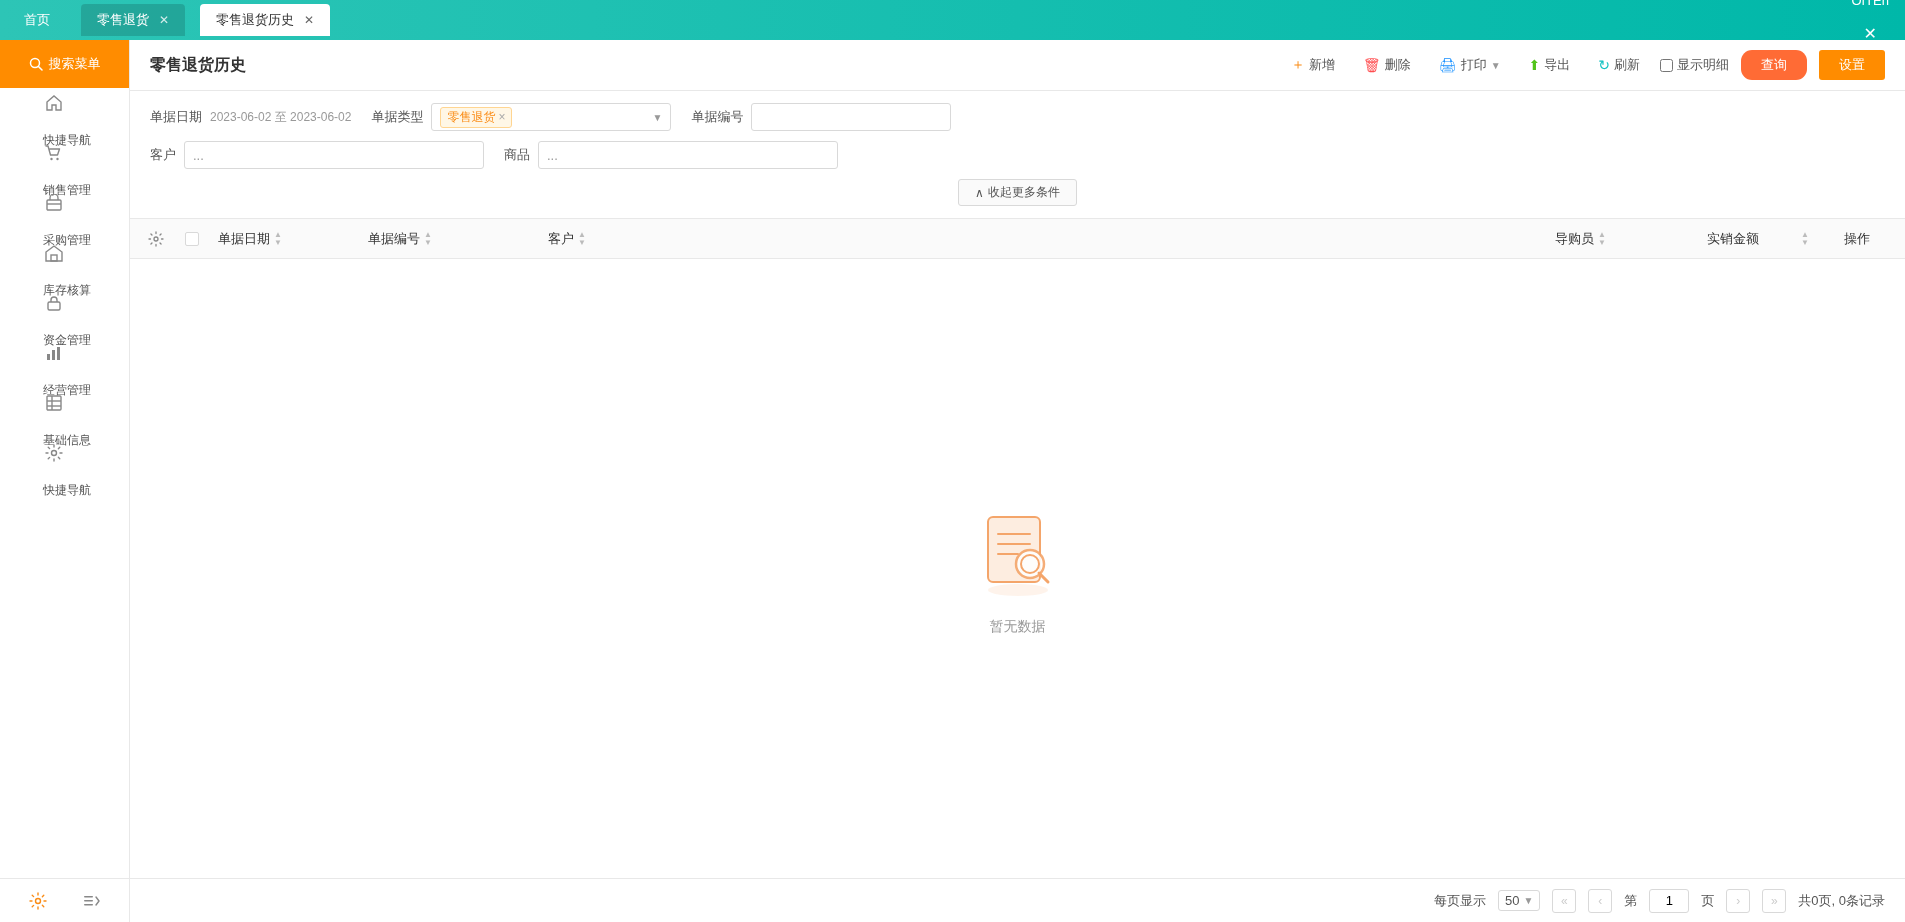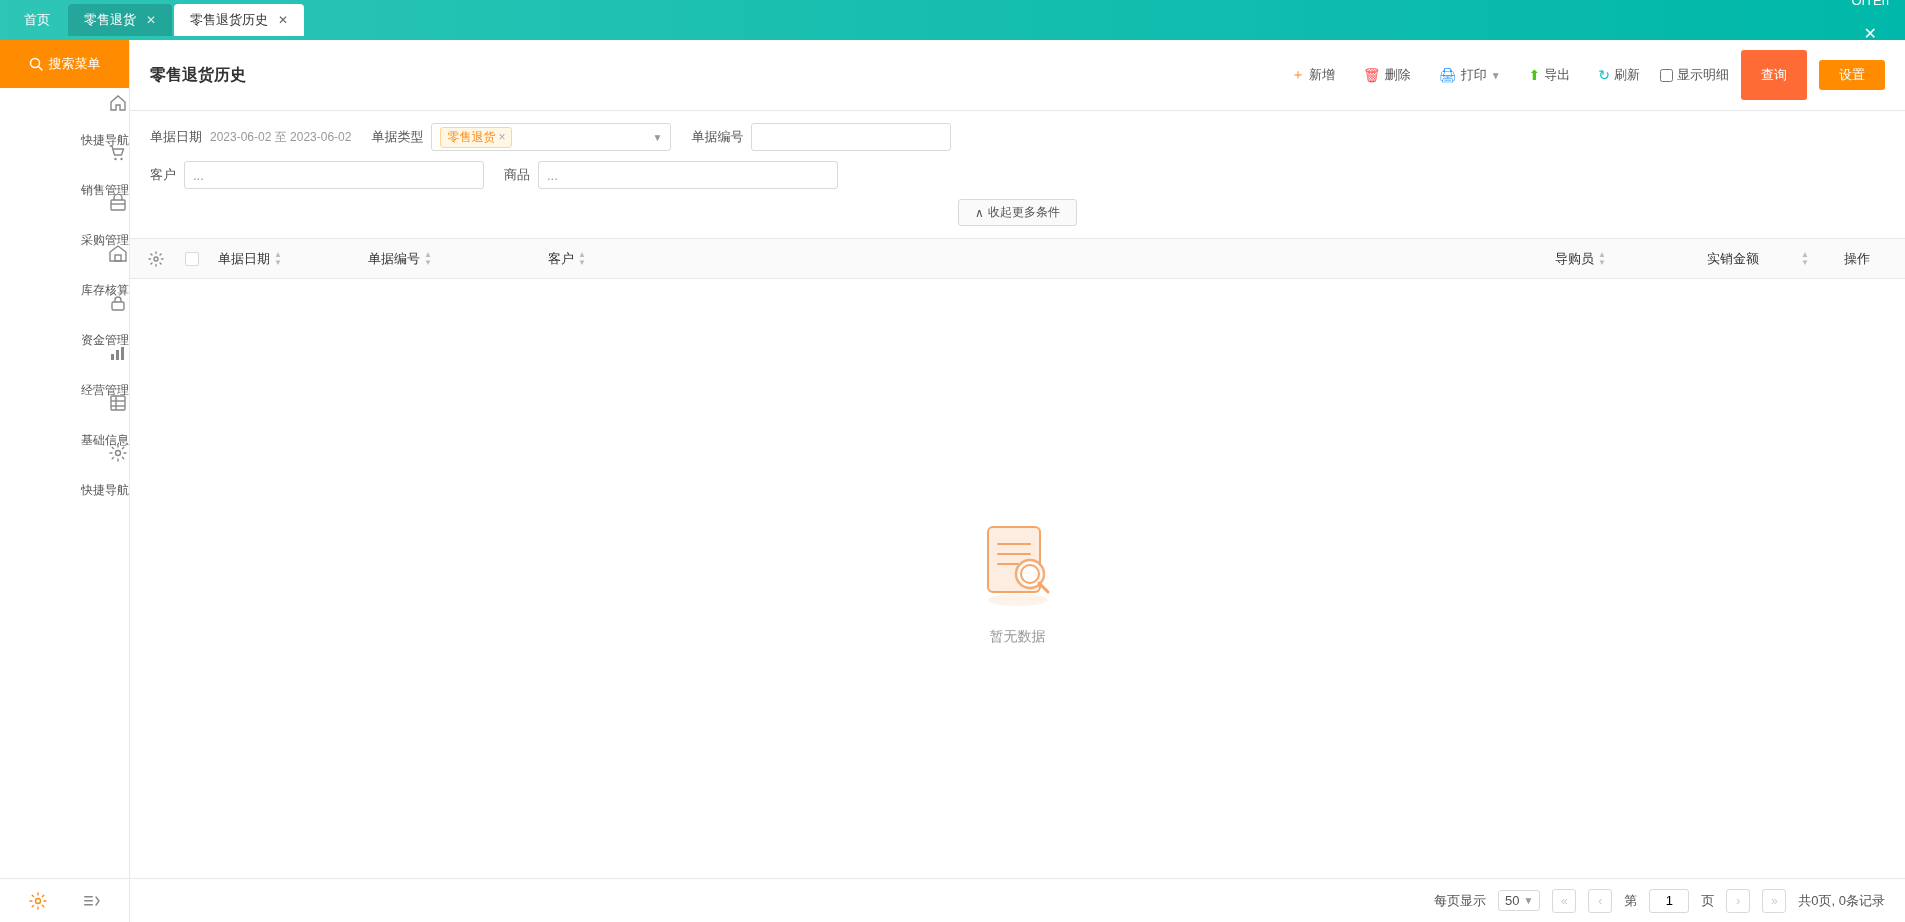--- a/index.html
+++ b/index.html
@@ -11,21 +11,21 @@
       background: linear-gradient(90deg, #2dc5b6 0%, #00b8a9 100%);
       display: flex;
       align-items: center;
       padding: 0 8px;
       flex-shrink: 0;
       position: relative;
     }
     .top-bar-tabs {
       display: flex;
       flex: 1;
-      gap: 2px;
+      gap: 15px;
     }
     .tab-item {
       height: 32px;
       padding: 0 16px;
       display: flex;
       align-items: center;
       cursor: pointer;
       font-size: 13px;
       color: #fff;
       border-radius: 4px 4px 0 0;
@@ -98,21 +98,21 @@
     }
     .sidebar-nav {
       flex: 1;
       overflow-y: auto;
       padding: 8px 0;
     }
     .sidebar-item {
       height: 50px;
       display: flex;
       flex-direction: column;
-      align-items: flex-end;
+      align-items: flex-start;
       justify-content: center;
       cursor: pointer;
       gap: 20px;
       font-size: 12px;
       color: #555;
       border-left: 3px solid transparent;
       padding-left: 40px;
     }
     .sidebar-item-icon {
       width: 22px;
@@ -171,22 +171,22 @@
     }
     .action-btn-icon { color: #fa8c16; font-size: 14px; }
     .action-btn-icon-red { color: #ff4d4f; font-size: 14px; }
     .action-btn-icon-blue { color: #1890ff; font-size: 14px; }
     .action-btn-icon-green { color: #52c41a; font-size: 14px; }
     .action-btn-icon-teal { color: #13c2c2; font-size: 14px; }
     .btn-query {
       background: #ff6b35;
       color: #fff;
       border: none;
-      padding: 16px 20px;
-      border-radius: 3px;
+      padding: 6px 20px;
+      border-radius: 11px;
       cursor: pointer;
       font-size: 13px;
     }
     .btn-setting {
       background: #ff8c00;
       color: #fff;
       border: none;
       padding: 6px 20px;
       border-radius: 3px;
       cursor: pointer;

